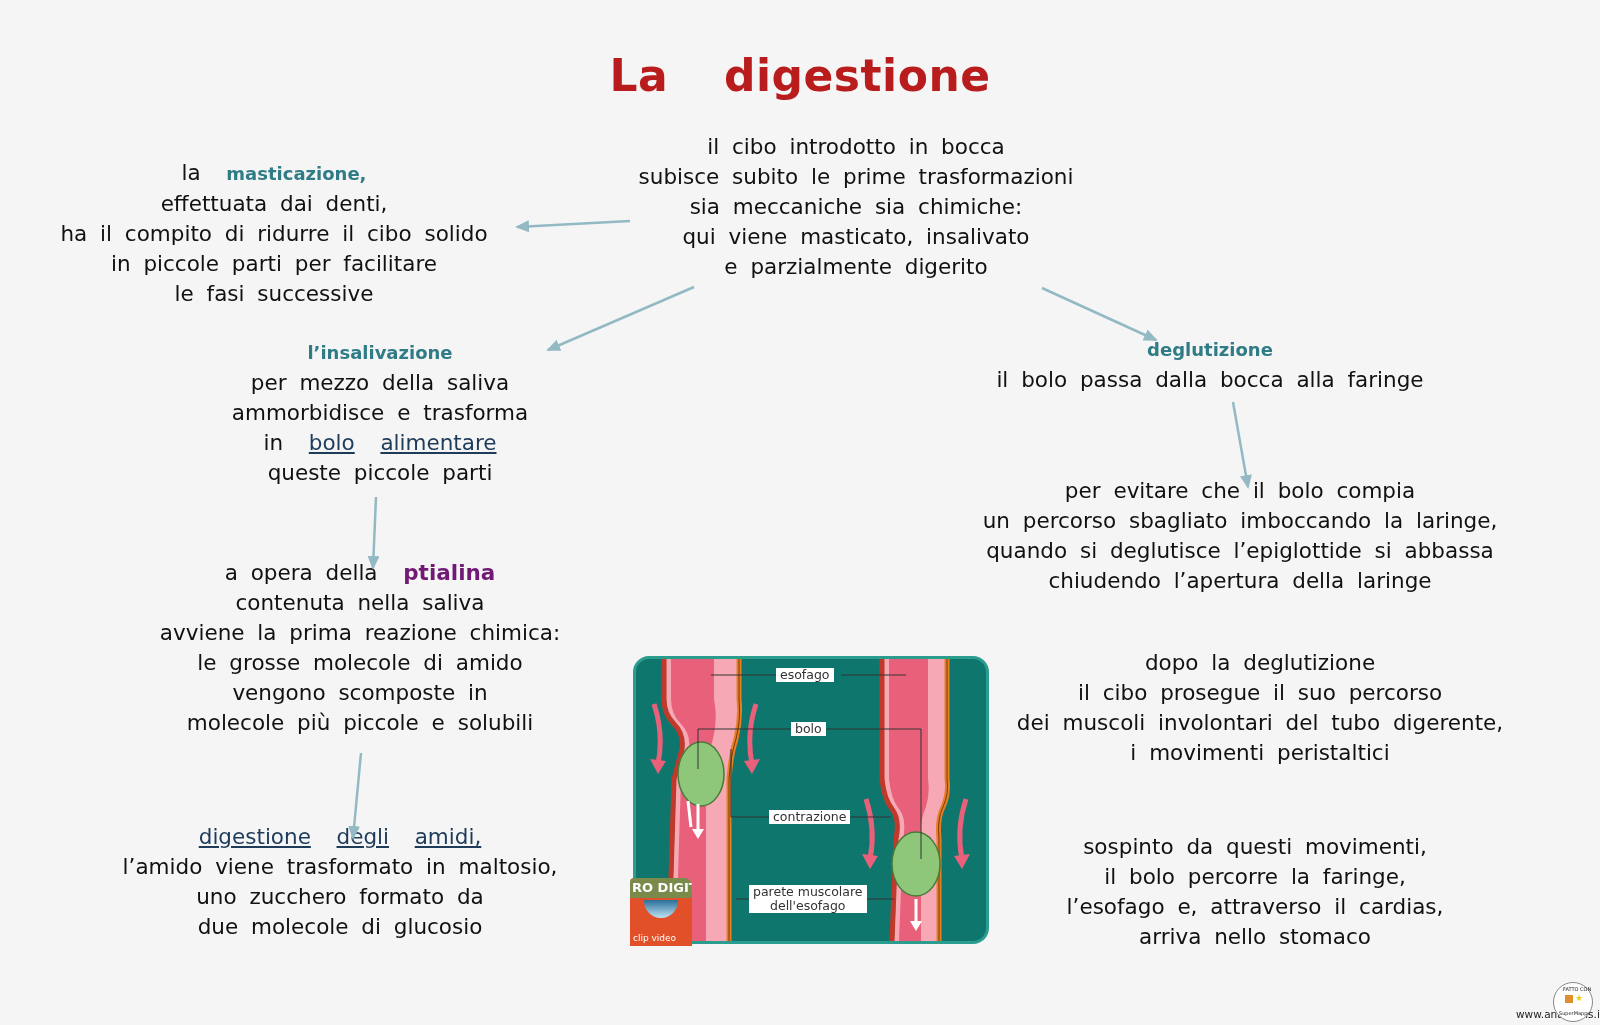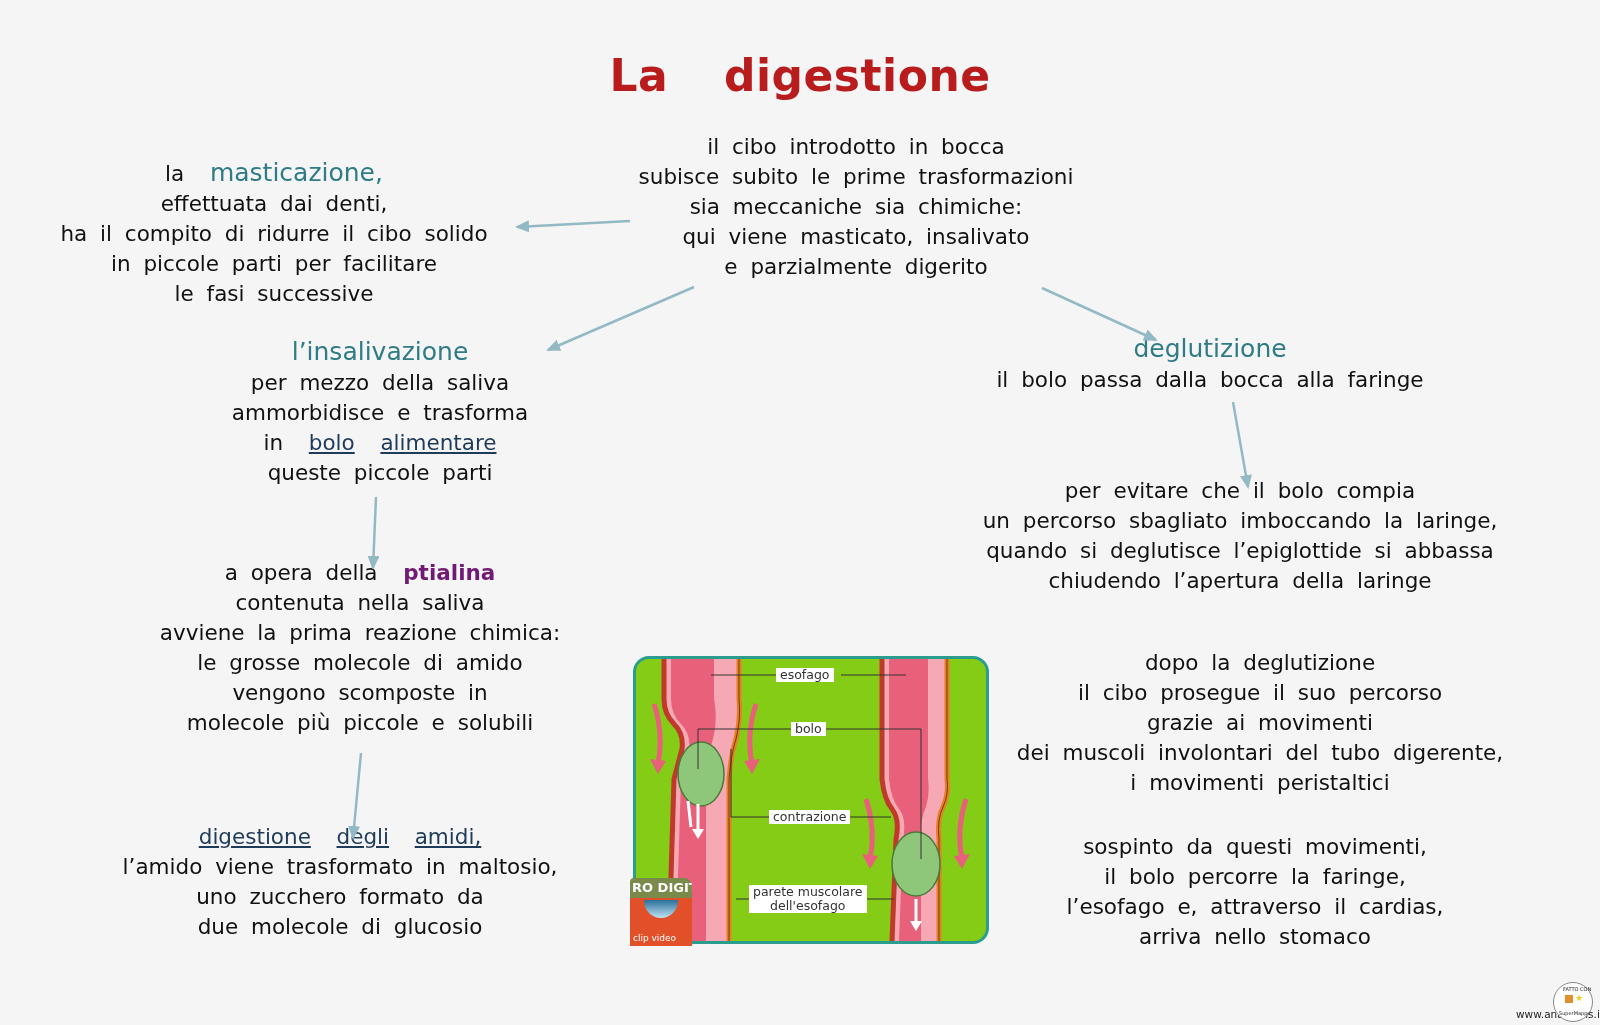--- a/index.html
+++ b/index.html
@@ -3,25 +3,25 @@
 <meta charset="utf-8">
 <style>
   html, body { margin:0; padding:0; }
   body { width:1600px; height:1025px; background:#f5f5f5; position:relative; overflow:hidden;
          font-family:"DejaVu Sans", sans-serif; color:#111; }
   .title { position:absolute; left:0; top:50px; width:1600px; text-align:center;
            font-family:"DejaVu Sans", sans-serif; font-weight:bold; font-size:44px; color:#b91c1c;
            letter-spacing:0.5px; word-spacing:40px; }
   .block { position:absolute; text-align:center; font-size:21.5px; line-height:30px; word-spacing:6px; white-space:nowrap; }
   .block .line { display:block; }
-  .kw { font-weight:normal; color:#2f7b86; font-size:25px; }
+  .kw { font-weight:bold; color:#2f7b86; font-size:18px; }
   .kw-blue { font-weight:bold; color:#701a75; }
   .ul { text-decoration:underline; color:#1e3b5a; text-decoration-color:#1e3b5a; }
   svg.arrows { position:absolute; left:0; top:0; width:1600px; height:1025px; pointer-events:none; }
-  .figure { position:absolute; left:633px; top:656px; width:350px; height:282px; border:3px solid #2a9d8f; border-radius:16px; background:#84cc16; overflow:hidden; }
+  .figure { position:absolute; left:633px; top:656px; width:350px; height:282px; border:3px solid #2a9d8f; border-radius:16px; background:#0f766e; overflow:hidden; }
   .fig-label { position:absolute; font-size:12.5px; color:#333; background:#fff; padding:0 4px; line-height:14px; text-align:center; }
   .badge { position:absolute; left:630px; top:878px; width:62px; height:68px; border-radius:4px 8px 0 0; overflow:hidden; }
   .badge-top { height:20px; background:#7a8a4a; color:#fff; font-size:13px; font-weight:bold; line-height:20px; white-space:nowrap; padding-left:2px; }
   .badge-bottom { height:48px; background:#e2502a; position:relative; }
   .badge-disc { position:absolute; left:14px; top:2px; width:34px; height:18px; border-radius:0 0 17px 17px; background:linear-gradient(#2a6f9a,#bfe3f2); }
   .badge-text { position:absolute; left:3px; bottom:3px; color:#fff; font-size:9px; }
   .footer { position:absolute; left:1516px; top:1008px; font-size:10.5px; color:#222; }
   .logo { position:absolute; left:1553px; top:982px; width:38px; height:38px; border-radius:50%; border:1px solid #888; background:#fff; }
   .logo-text { position:absolute; font-size:5px; color:#222; }
 </style>
@@ -78,21 +78,20 @@
 <div class="block" style="left:960px; top:476px; width:560px;">
   <span class="line">per evitare che il bolo compia</span>
   <span class="line">un percorso sbagliato imboccando la laringe,</span>
   <span class="line">quando si deglutisce l’epiglottide si abbassa</span>
   <span class="line">chiudendo l’apertura della laringe</span>
 </div>
 
 <div class="block" style="left:995px; top:648px; width:530px;">
   <span class="line">dopo la deglutizione</span>
   <span class="line">il cibo prosegue il suo percorso</span>
-  <span class="line">grazie ai movimenti</span>
   <span class="line">dei muscoli involontari del tubo digerente,</span>
   <span class="line">i movimenti peristaltici</span>
 </div>
 
 <div class="block" style="left:1030px; top:832px; width:450px;">
   <span class="line">sospinto da questi movimenti,</span>
   <span class="line">il bolo percorre la faringe,</span>
   <span class="line">l’esofago e, attraverso il cardias,</span>
   <span class="line">arriva nello stomaco</span>
 </div>

